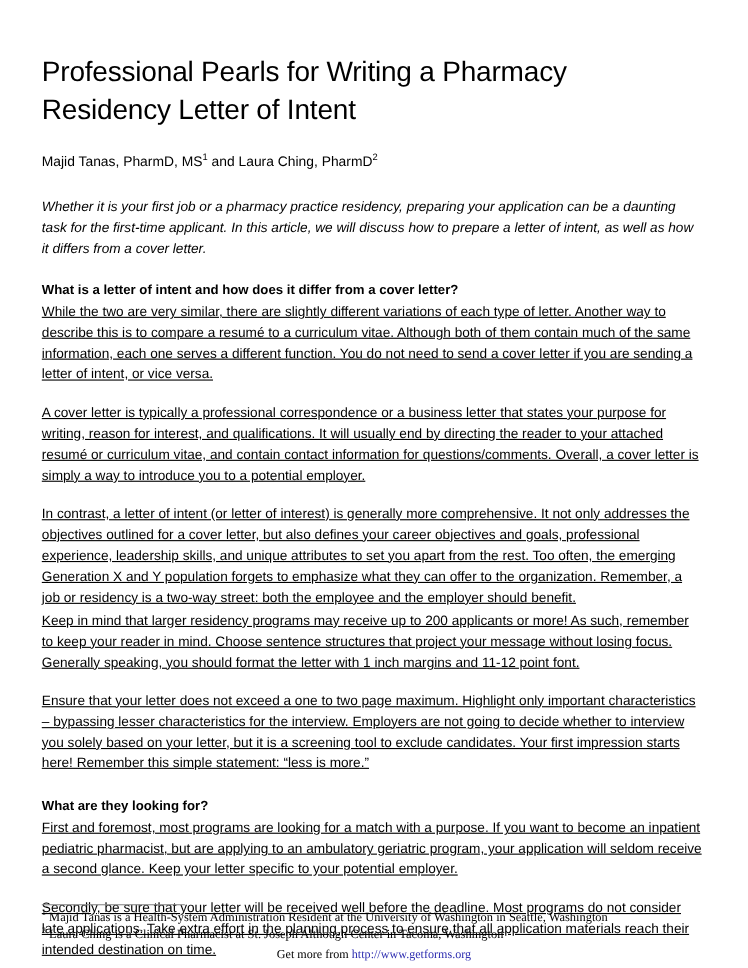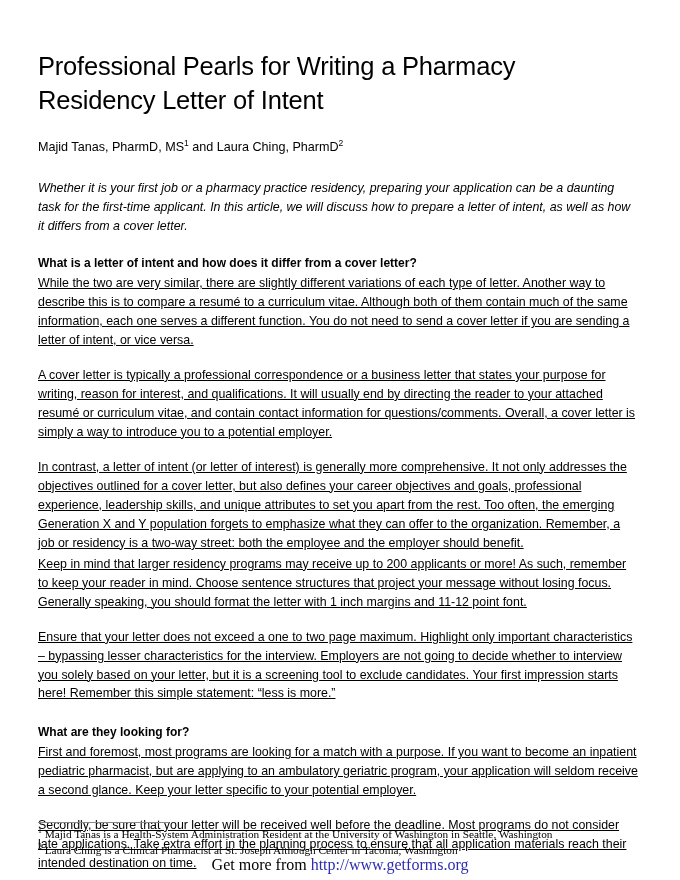--- a/index.html
+++ b/index.html
@@ -96,21 +96,21 @@
     vertical-align: super;
     line-height: 0;
   }
   .page-footer {
     position: absolute;
     left: 0;
     right: 0;
     bottom: 20px;
     text-align: center;
     font-family: "Liberation Serif", serif;
-    font-size: 16px;
+    font-size: 11px;
     color: #000;
   }
   .page-footer .url {
     color: #2d2db0;
     text-decoration: none;
   }
 </style>
 </head>
 <body>
 

